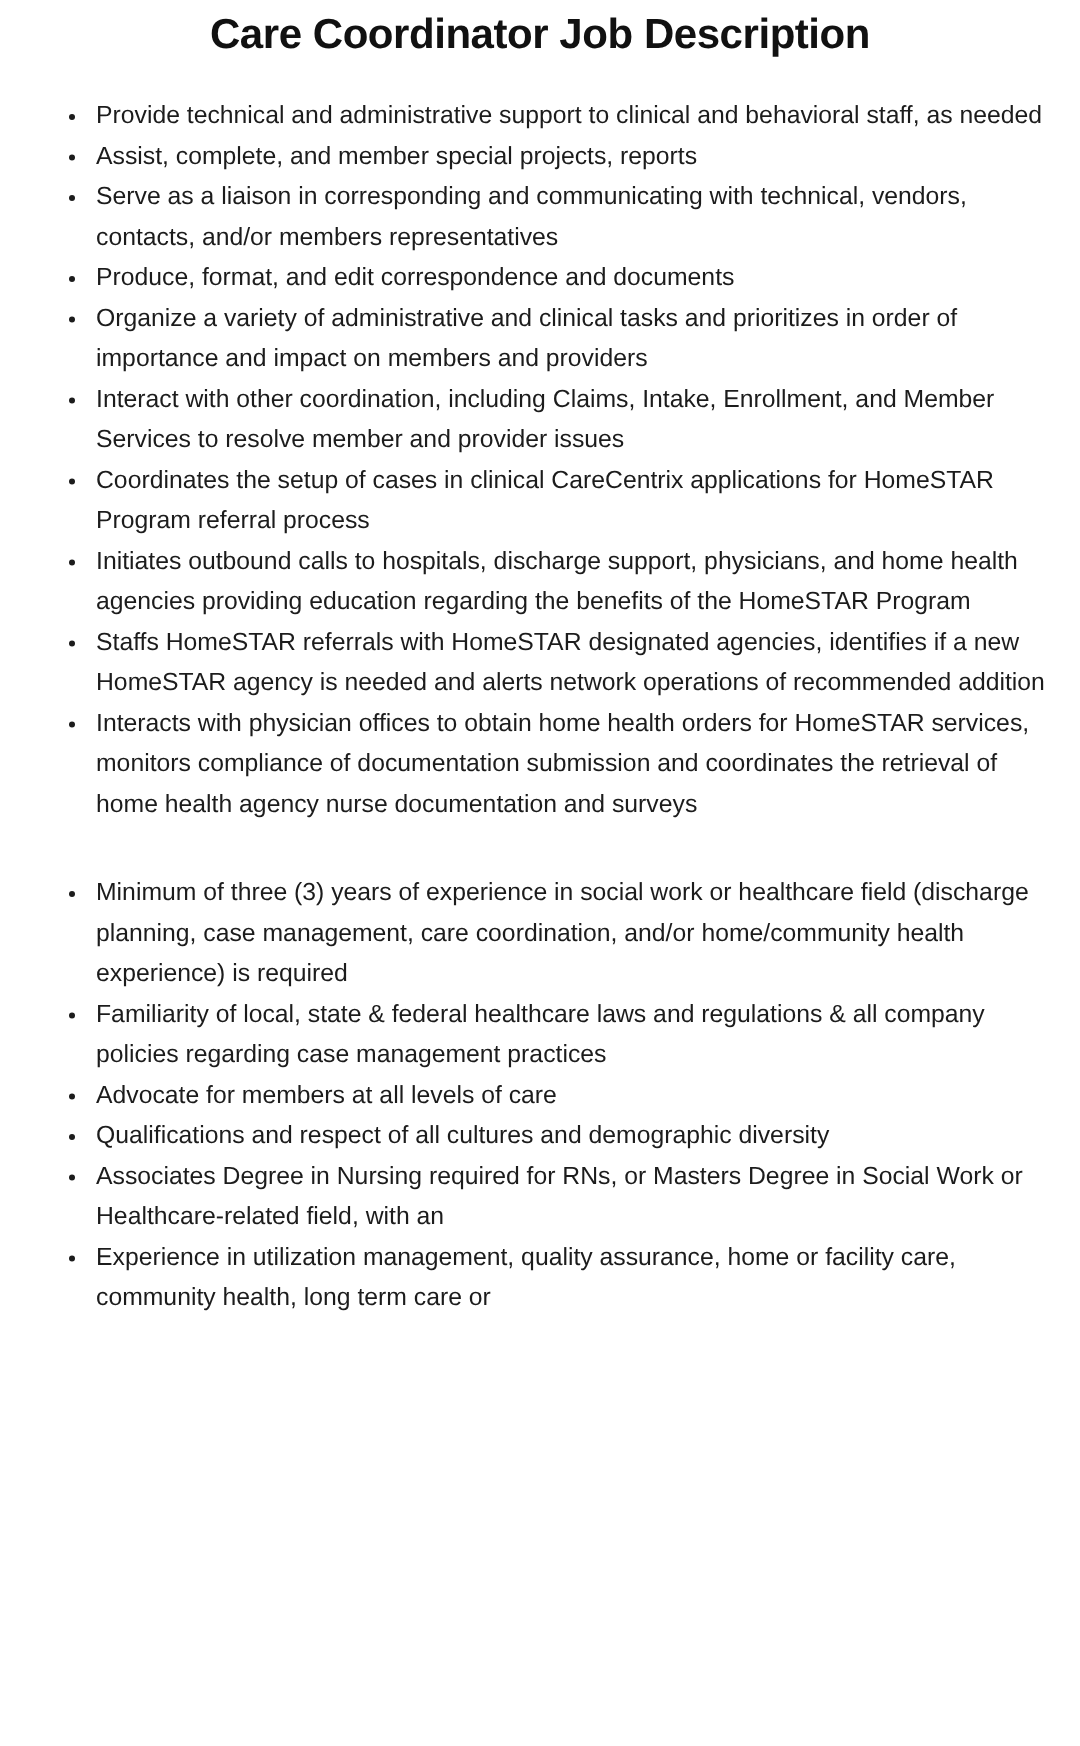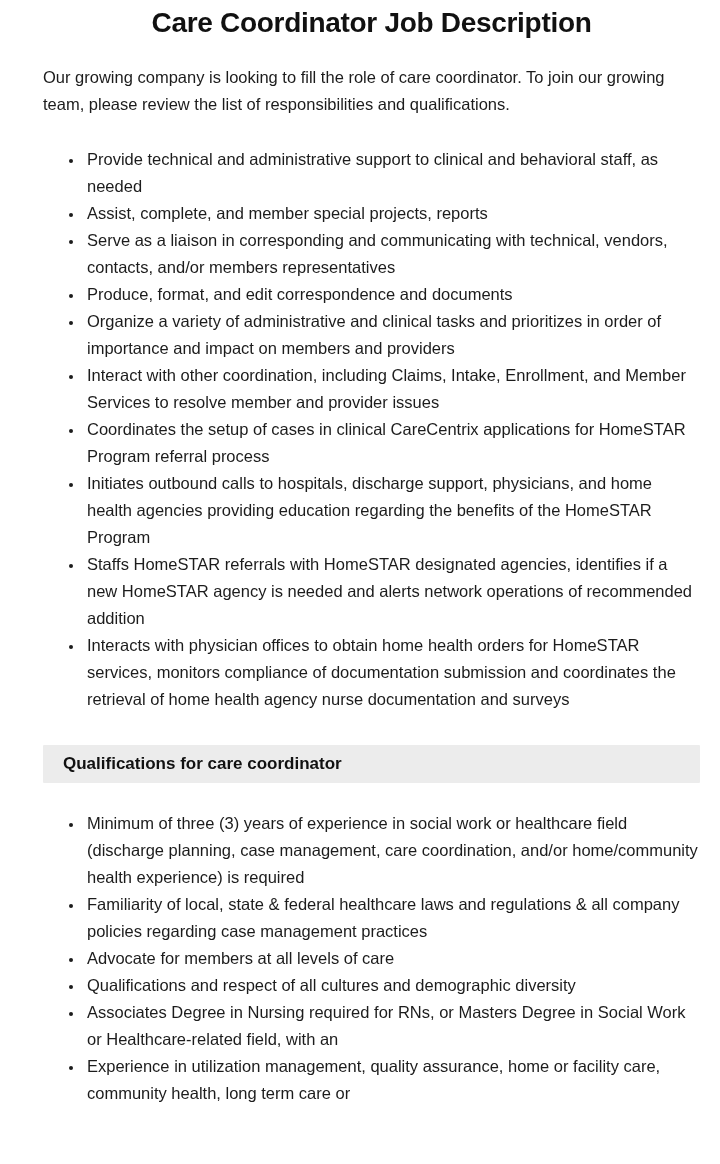--- a/index.html
+++ b/index.html
@@ -9,21 +9,20 @@
   body {
     width: 720px;
     min-height: 1164px;
     font-family: "Liberation Sans", sans-serif;
     color: #1c1c1c;
     -webkit-font-smoothing: antialiased;
   }
   .doc {
     padding: 0 20px;
     overflow: hidden;
-    margin-left: 23px;
   }
   .page-title {
     text-align: center;
     font-size: 28px;
     line-height: 34px;
     font-weight: 800;
     letter-spacing: -0.3px;
     color: #111111;
     padding: 6px 0 24px 0;
   }
@@ -61,39 +60,35 @@
     color: #1c1c1c;
   }
 </style>
 </head>
 <body>
 
 <main class="doc">
 
   <h1 class="page-title">Care Coordinator Job Description</h1>
 
-  <p class="intro">Our growing company is looking to fill the role of care coordinator. To join our growing team, please review the list of responsibilities and qualifications.</p>
 
 
   <ul class="bullet-list">
     <li>Provide technical and administrative support to clinical and behavioral staff, as needed</li>
     <li>Assist, complete, and member special projects, reports</li>
     <li>Serve as a liaison in corresponding and communicating with technical, vendors, contacts, and/or members representatives</li>
     <li>Produce, format, and edit correspondence and documents</li>
     <li>Organize a variety of administrative and clinical tasks and prioritizes in order of importance and impact on members and providers</li>
     <li>Interact with other coordination, including Claims, Intake, Enrollment, and Member Services to resolve member and provider issues</li>
     <li>Coordinates the setup of cases in clinical CareCentrix applications for HomeSTAR Program referral process</li>
     <li>Initiates outbound calls to hospitals, discharge support, physicians, and home health agencies providing education regarding the benefits of the HomeSTAR Program</li>
     <li>Staffs HomeSTAR referrals with HomeSTAR designated agencies, identifies if a new HomeSTAR agency is needed and alerts network operations of recommended addition</li>
     <li>Interacts with physician offices to obtain home health orders for HomeSTAR services, monitors compliance of documentation submission and coordinates the retrieval of home health agency nurse documentation and surveys</li>
   </ul>
 
-  <div class="section-heading">
-    <span>Qualifications for care coordinator</span>
-  </div>
 
   <ul class="bullet-list">
     <li>Minimum of three (3) years of experience in social work or healthcare field (discharge planning, case management, care coordination, and/or home/community health experience) is required</li>
     <li>Familiarity of local, state &amp; federal healthcare laws and regulations &amp; all company policies regarding case management practices</li>
     <li>Advocate for members at all levels of care</li>
     <li>Qualifications and respect of all cultures and demographic diversity</li>
     <li>Associates Degree in Nursing required for RNs, or Masters Degree in Social Work or Healthcare-related field, with an</li>
     <li>Experience in utilization management, quality assurance, home or facility care, community health, long term care or</li>
   </ul>
 

